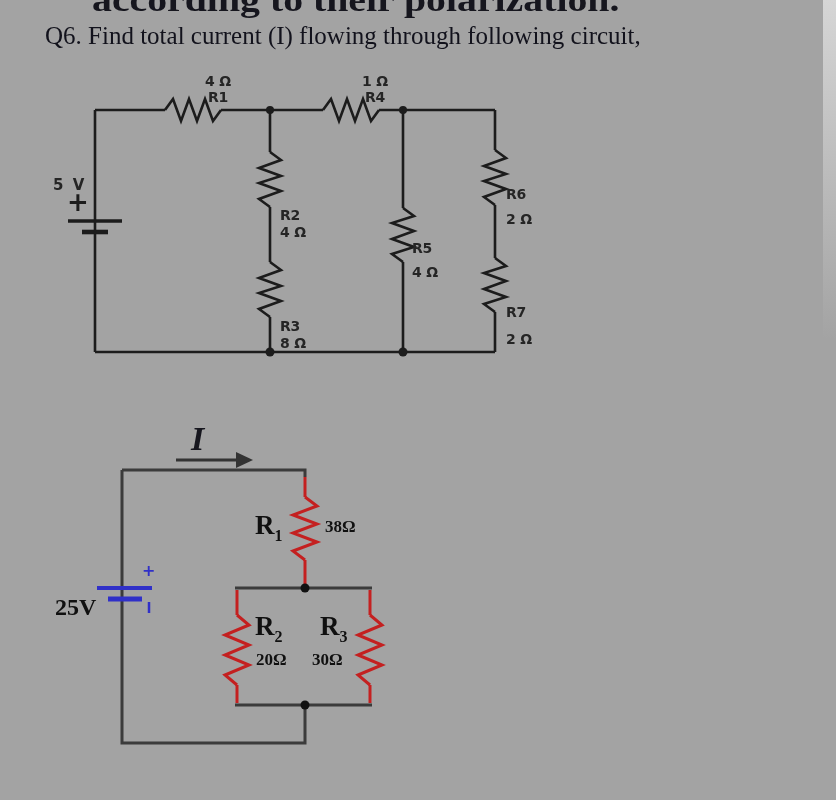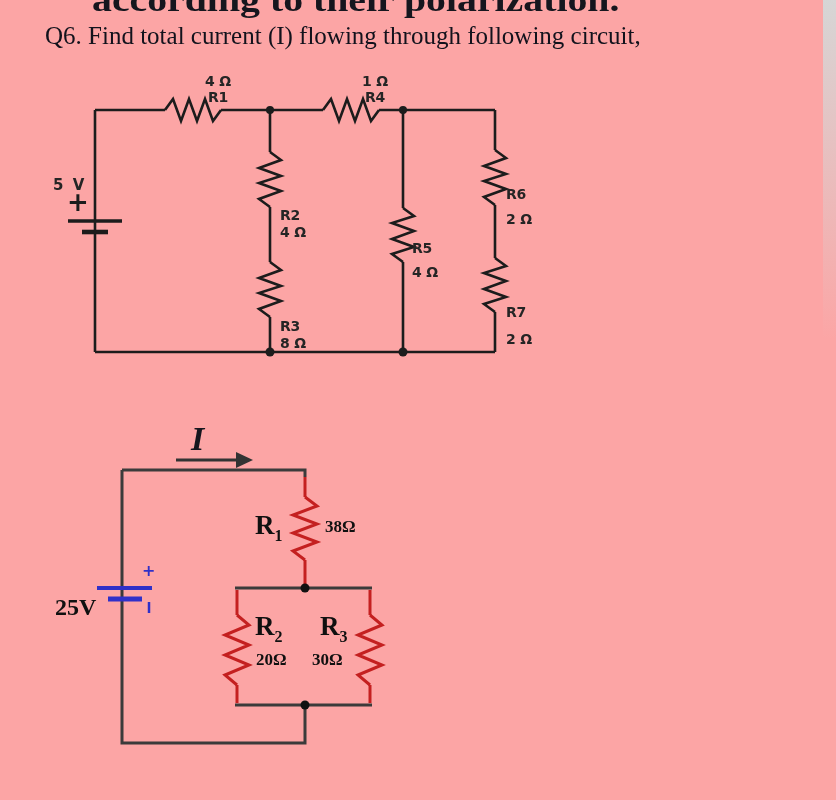--- a/index.html
+++ b/index.html
@@ -1,16 +1,16 @@
 <!DOCTYPE html>
 <html style="--q6-wire: #1c1c1c; --q7-wire: #3b3b3b; --q7-red: #c42020; --q7-blue: #3030c8;"><head>
 <meta charset="utf-8">
 <style>
   html,body{margin:0;padding:0;background:#ffffff;}
-  .page{position:relative;width:836px;height:800px;background:#fca5a5;overflow:hidden;
+  .page{position:relative;width:836px;height:800px;background:#a3a3a3;overflow:hidden;
         font-family:"Liberation Serif",serif;}
   .right-fade{position:absolute;right:0;top:0;width:13px;height:340px;
         background:linear-gradient(to bottom,#d6d6d6,rgba(214,214,214,0));}
   .cutoff{position:absolute;left:92px;top:-19px;font-size:34px;font-weight:700;color:#16161e;
         white-space:nowrap;transform:scaleX(1.17);transform-origin:left top;}
   .heading{position:absolute;font-size:25px;color:#12121c;white-space:nowrap;}
   #q6-heading{left:45px;top:22px;}
   #q7-heading{left:45px;top:384px;}
   svg.schematic{position:absolute;left:0;top:0;}
   .q6s{stroke:var(--q6-wire,#1c1c1c);stroke-width:2.6;fill:none;}

